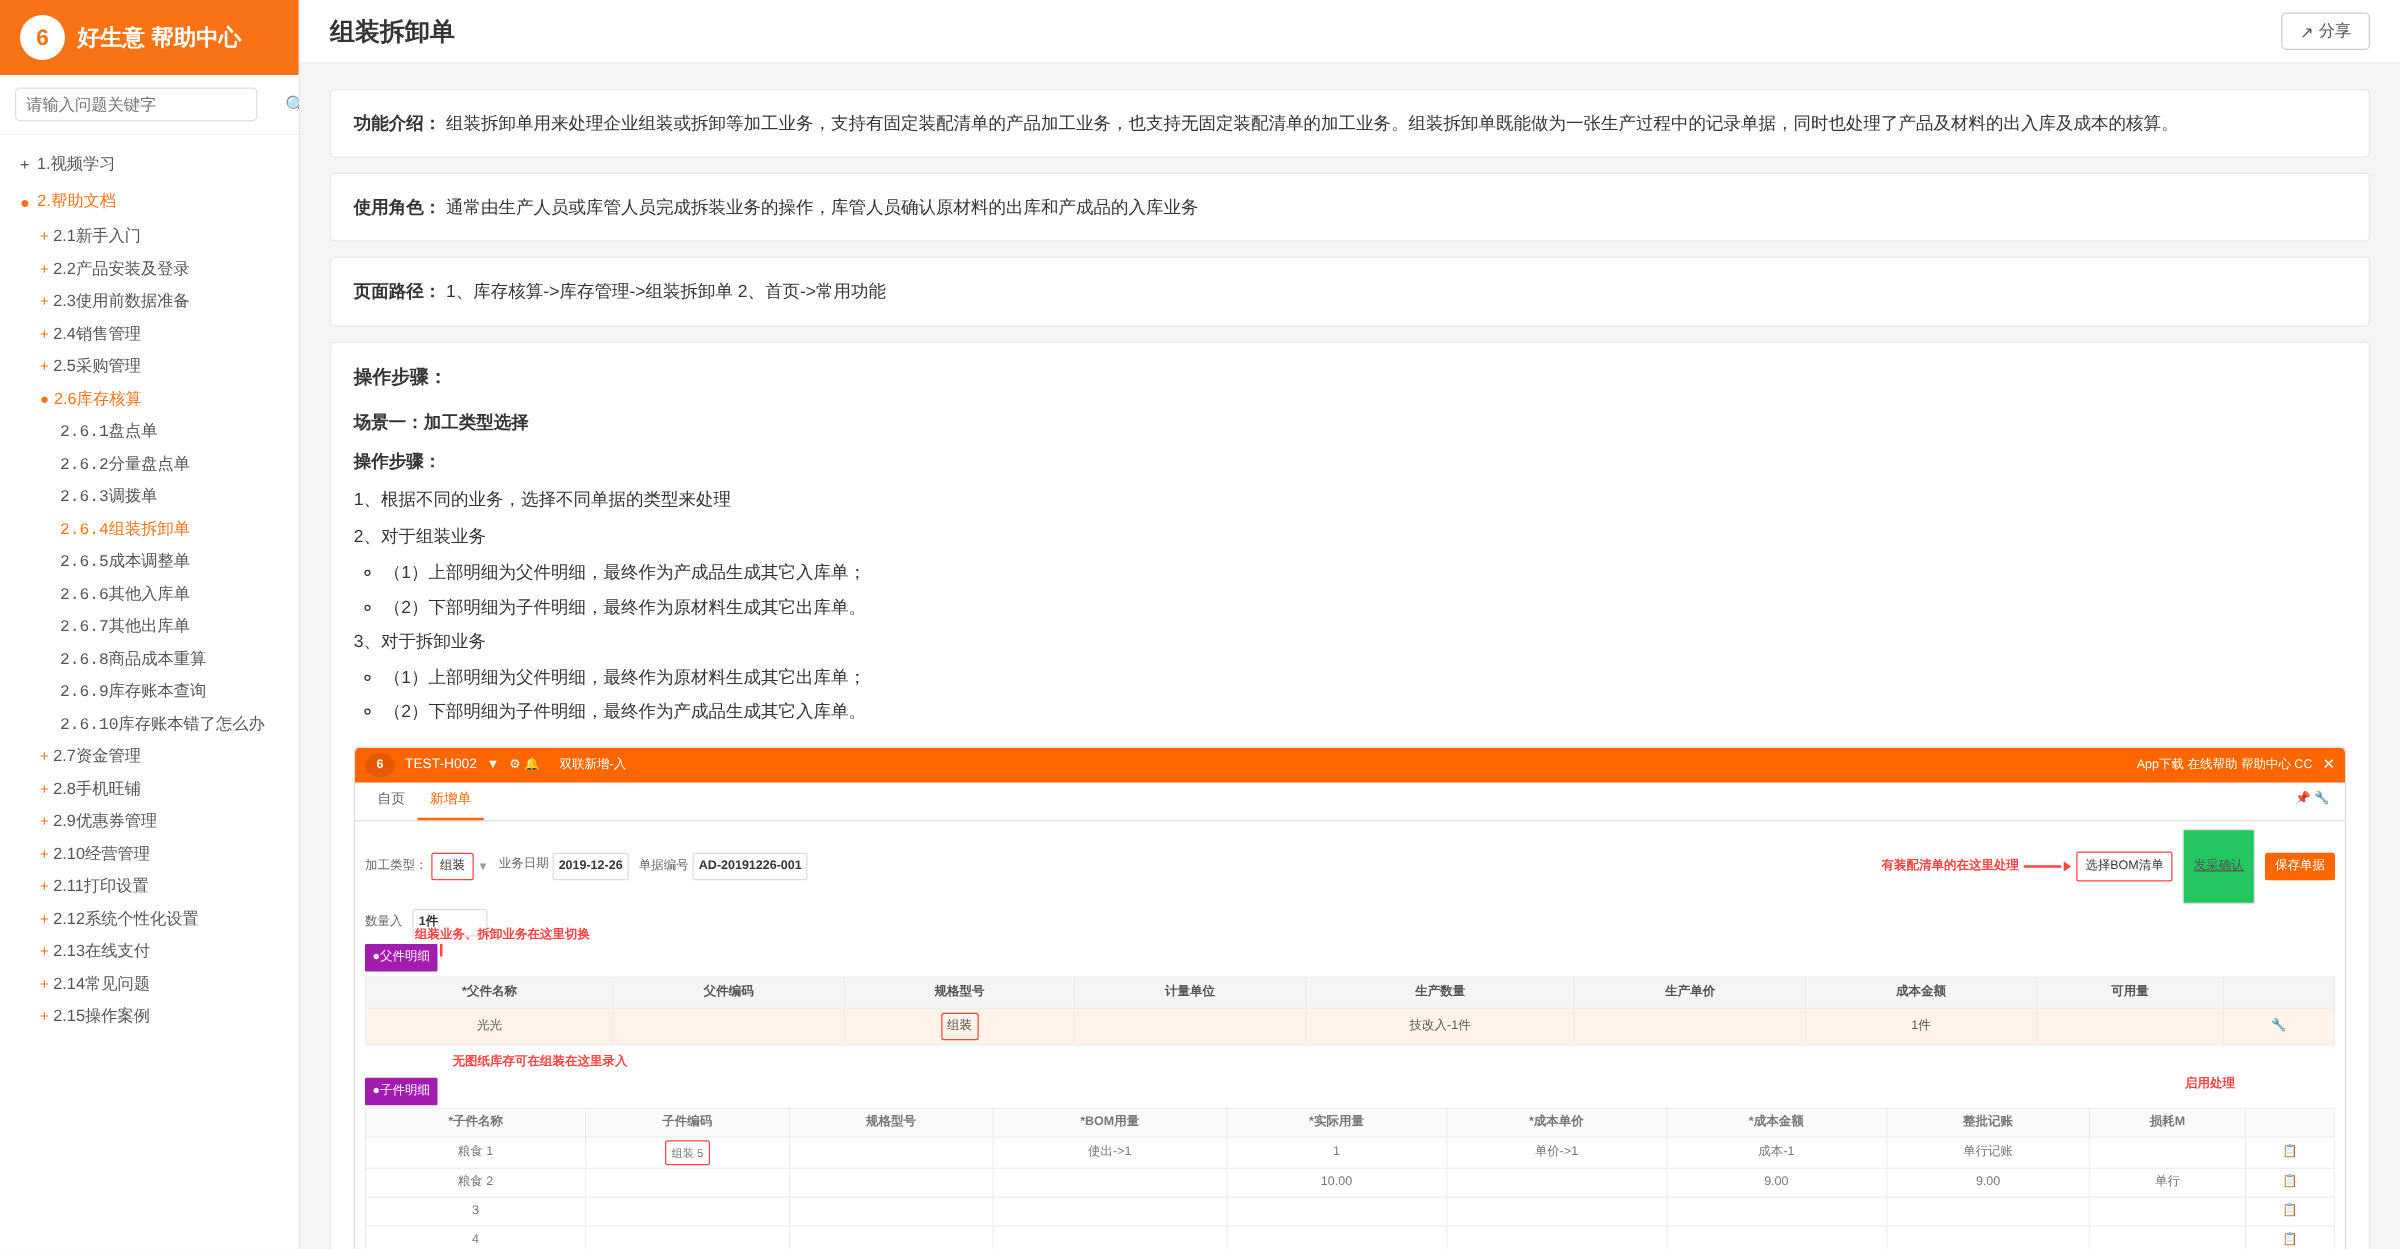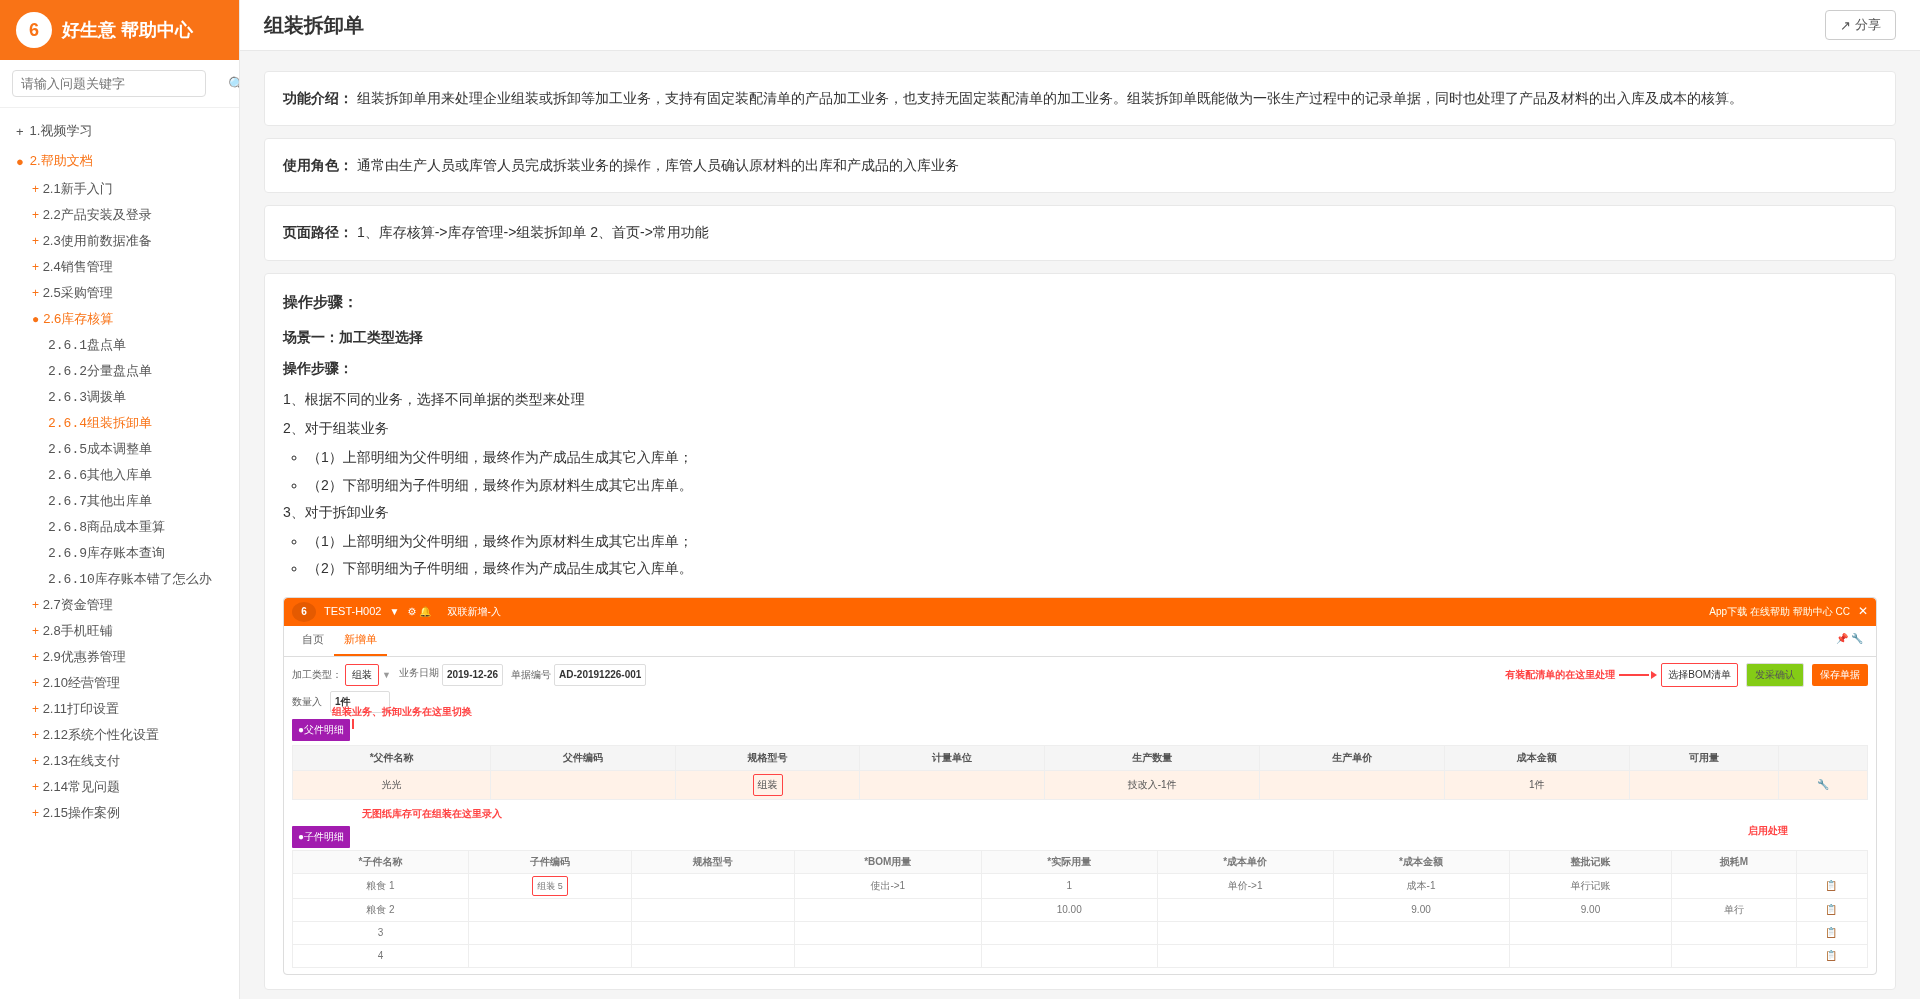--- a/index.html
+++ b/index.html
@@ -132,26 +132,27 @@
       font-size: 11px;
     }
     .mock-btn {
       background: #ff6600;
       color: #fff;
       padding: 2px 8px;
       border-radius: 2px;
       font-size: 10px;
     }
     .mock-btn-gray {
-      background: #84cc16;
+      background: #22c55e;
       color: #555;
       border: 1px solid #ddd;
-      padding: 2px 8px;
+      padding: 20px 8px;
       border-radius: 2px;
       font-size: 10px;
+      text-decoration: underline;
     }
     .mock-content {
       padding: 6px 8px;
     }
     .mock-input {
       border: 1px solid #ddd; padding: 1px 4px; border-radius: 2px; font-size: 10px; min-width: 60px; font-weight: bold;
     }
     .mock-table {
       width: 100%; border-collapse: collapse; font-size: 10px; margin-top: 4px;
     }

